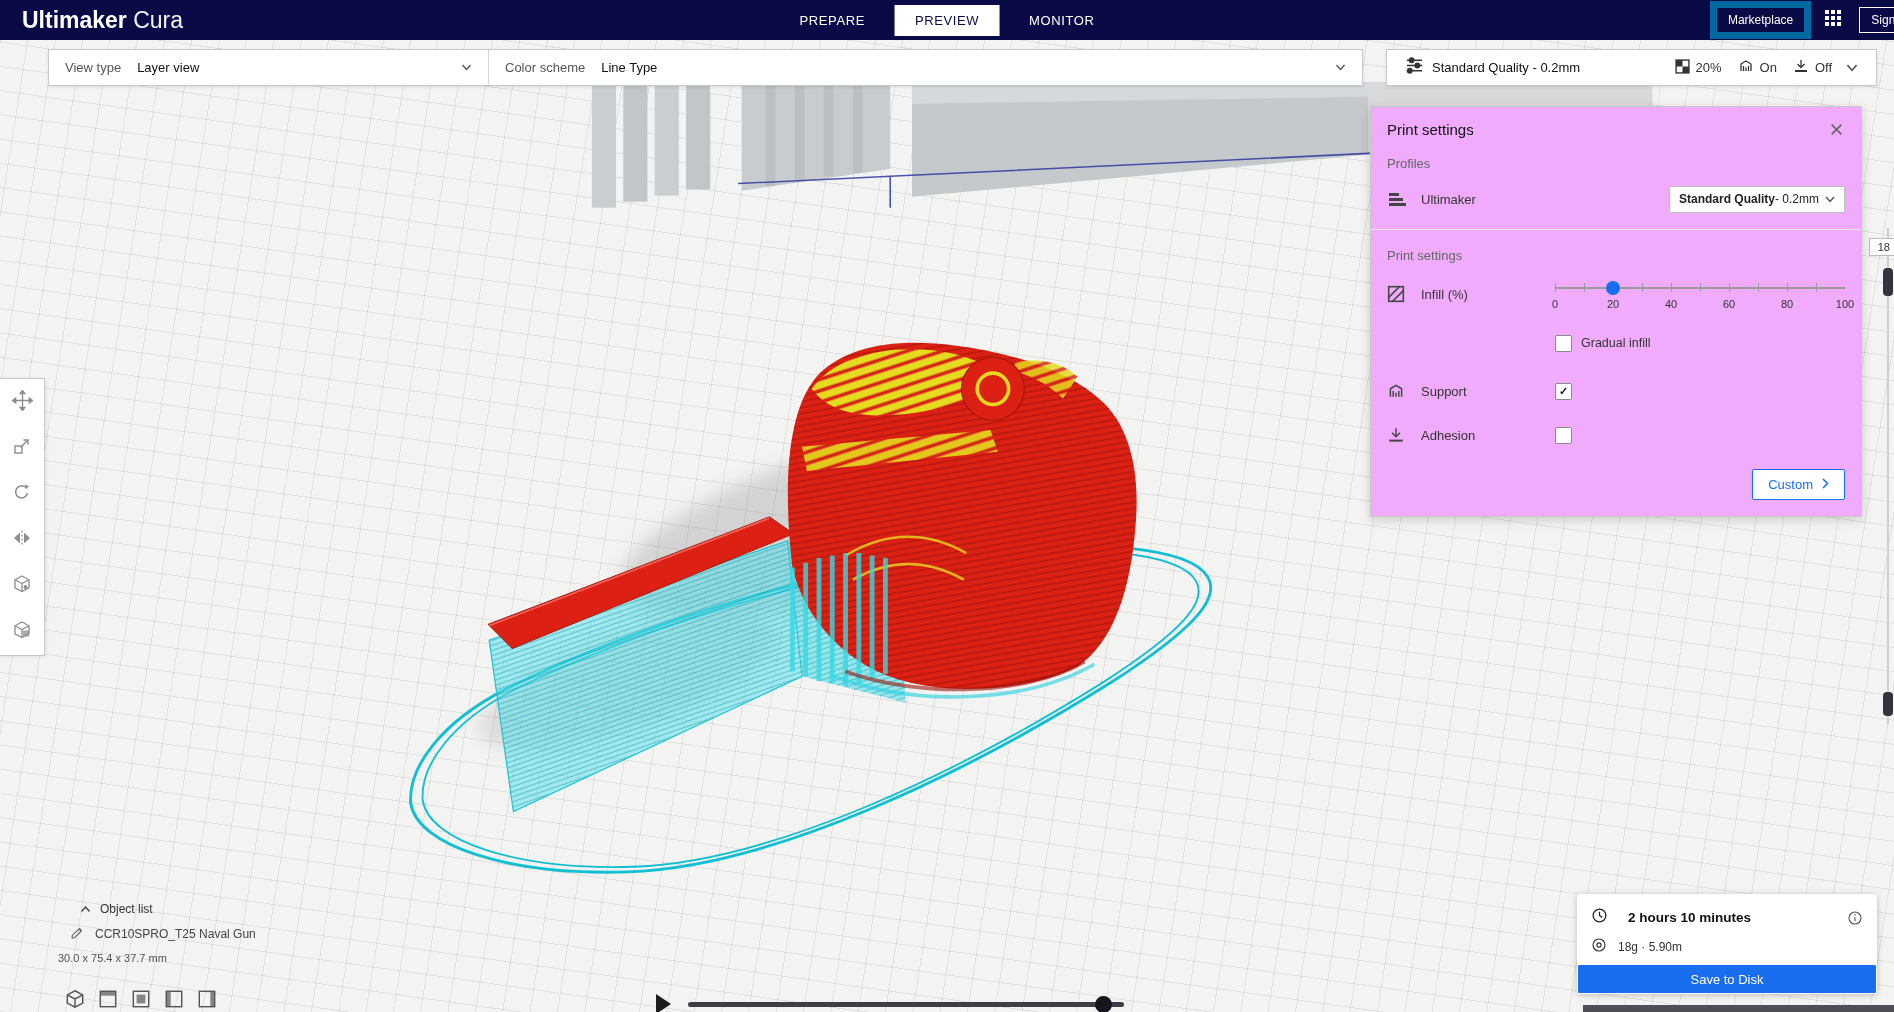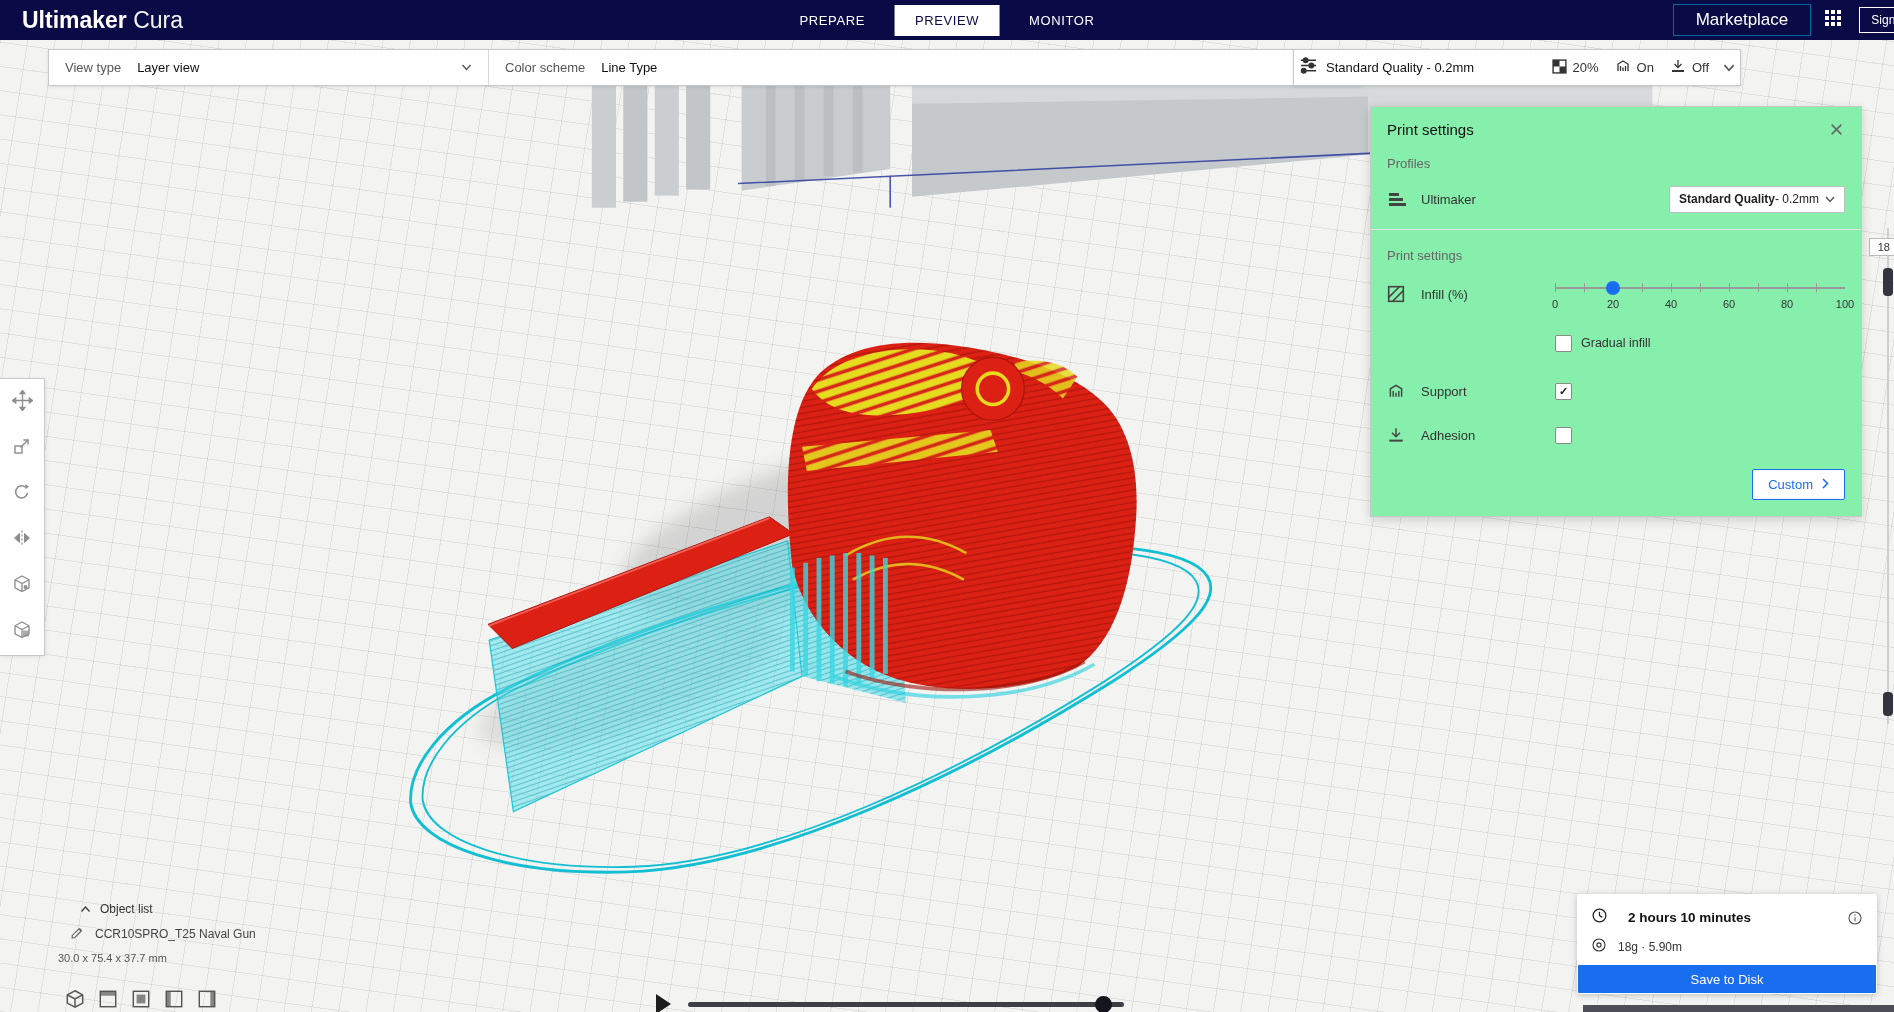--- a/index.html
+++ b/index.html
@@ -17,46 +17,46 @@
   
   header.topbar{position:absolute;top:0;left:0;right:0;height:40px;background:#0a0a46;
     display:flex;align-items:center;z-index:30;color:#fff;}
   .brand{margin-left:22px;font-size:23px;white-space:nowrap;}
   .brand .b{font-weight:700}.brand .l{font-weight:400;opacity:.95}
   .stages{position:absolute;left:50%;transform:translateX(-50%);display:flex;gap:10px;align-items:center;}
   .stage{background:transparent;border:none;color:#fff;font-size:13px;letter-spacing:.6px;
     padding:8px 20px;cursor:pointer;font-family:inherit;}
   .stage.active{background:#ffffff;color:#0a0a46;}
   .header-right{margin-left:auto;display:flex;align-items:center;gap:14px;}
-  .marketplace{background:transparent;border:1px solid #0369a1;color:#fff;font-size:17px;
-    padding:5px 22px;cursor:pointer;font-family:inherit;white-space:nowrap;}
+  .marketplace{background:transparent;border:7px solid #0369a1;color:#fff;font-size:12px;
+    padding:5px 11px;cursor:pointer;font-family:inherit;white-space:nowrap;}
   .apps-grid{width:20px;height:20px;display:grid;grid-template-columns:repeat(3,4px);
     grid-template-rows:repeat(3,4px);gap:2px;cursor:pointer;}
   .apps-grid i{background:#fff;display:block;}
   .signin{background:transparent;border:1px solid #fff;color:#fff;font-size:12px;
     padding:5px 11px;cursor:pointer;font-family:inherit;white-space:nowrap;margin-right:-26px;}
 
   
   .floatbar{position:absolute;top:49px;height:37px;background:#fff;border:1px solid #c8c8c8;
     display:flex;align-items:center;z-index:20;box-shadow:0 1px 3px rgba(0,0,0,.10);box-sizing:border-box;}
   #viewbar{left:48px;width:1315px;padding:0;}
   .vb-section{display:flex;align-items:center;height:100%;padding:10px 16px;cursor:pointer;box-sizing:border-box;}
   .vb-section.first{width:440px;border-right:1px solid #d8d8d8;}
   .vb-section.second{flex:1;}
   .vb-label{font-size:13px;color:#555;margin-right:16px;}
   .vb-value{font-size:13px;color:#111;}
   .chev{margin-left:auto;display:flex;align-items:center;}
 
-  #summarybar{left:1293px;width:448px;padding:0 5px;cursor:pointer;}
+  #summarybar{left:1386px;width:491px;padding:0 18px;cursor:pointer;}
   .sum-profile{font-size:13px;color:#111;margin-left:8px;white-space:nowrap;}
   .sum-spacer{flex:1;}
   .sum-item{display:flex;align-items:center;gap:6px;font-size:13px;color:#333;margin-left:16px;}
 
   
-  #printpanel{position:absolute;left:1370px;top:106px;width:492px;background:#86efac;
+  #printpanel{position:absolute;left:1370px;top:106px;width:492px;background:#f0abfc;
     border:1px solid #c8c8c8;box-shadow:0 3px 10px rgba(0,0,0,.16);z-index:20;
     padding:14px 16px 16px;box-sizing:border-box;}
   .pp-head{display:flex;align-items:center;}
   .pp-title{font-size:15px;color:#111;}
   .pp-close{margin-left:auto;background:none;border:none;cursor:pointer;padding:2px;color:#666;display:flex;}
   .pp-sub{font-size:13px;color:#666;margin-top:18px;}
   .pp-row{display:flex;align-items:center;margin-top:14px;min-height:28px;}
   .pp-icon{width:22px;flex:0 0 22px;margin-right:12px;color:#444;display:flex;align-items:center;}
   .pp-label{font-size:13px;color:#333;white-space:nowrap;}
   .pp-control{margin-left:auto;width:290px;display:flex;align-items:center;box-sizing:border-box;}

